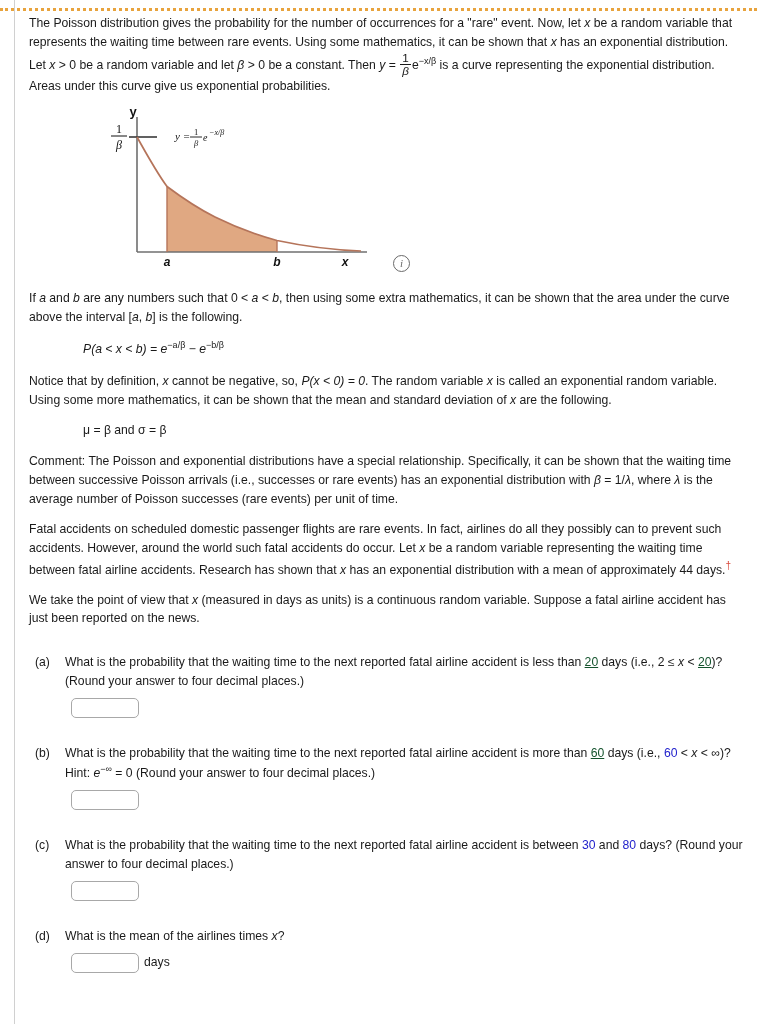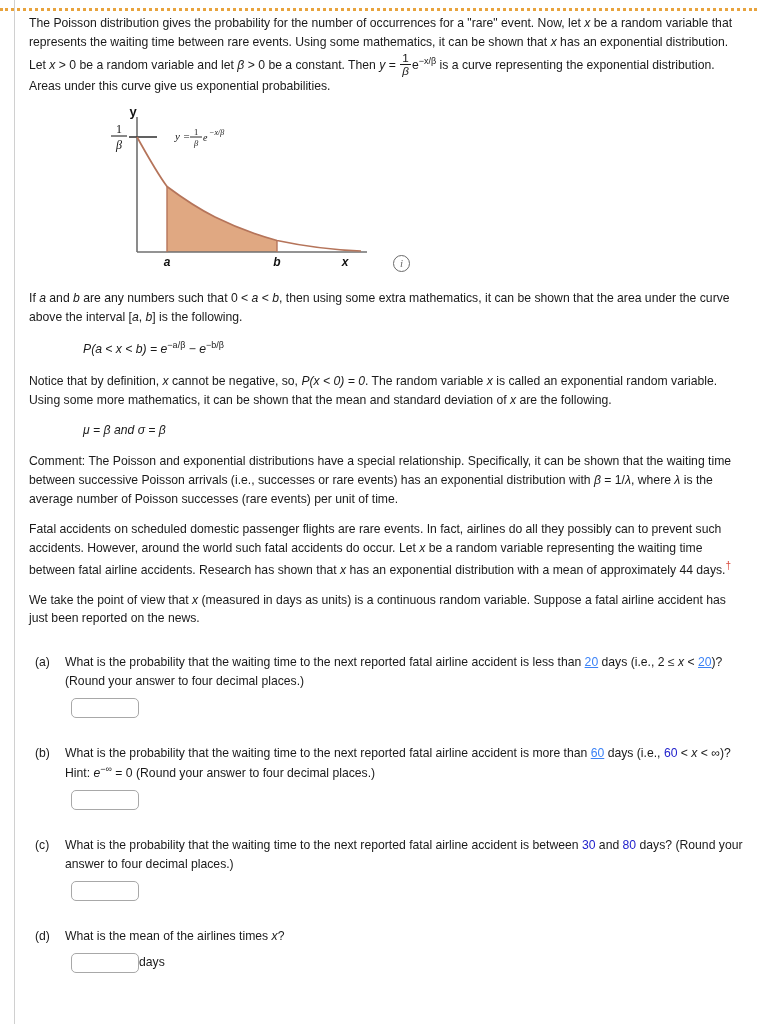--- a/index.html
+++ b/index.html
@@ -46,21 +46,21 @@
   }
 
   p.para {
     margin: 0 0 11px 0;
     line-height: 1.55;
     text-align: left;
   }
   .it { }
   .var { font-style: italic; }
   .blue { color: #2222cc; }
-  .blue-u { color: #3b82f6; text-decoration: underline; }
+  .blue-u { color: #14532d; text-decoration: underline; }
   .red-dag { color: #d94a3d; }
 
   
   .frac {
     display: inline-block;
     vertical-align: -0.55em;
     text-align: center;
     line-height: 1.05;
     margin: 0 1px;
     font-size: 0.96em;
@@ -135,20 +135,21 @@
     border: 1px solid #a8a8a8;
     border-radius: 5px;
     background: #ffffff;
     box-sizing: border-box;
     font-family: "Liberation Sans", sans-serif;
     font-size: 12px;
     padding: 0 4px;
     outline: none;
   }
   .unit {
+    margin-left: 5px;
     line-height: 1.55;
     text-align: right;
   }
   .spacer-lg { height: 22px; }
   .spacer-md { height: 14px; }
 </style>
 </head>
 <body>
 
 <div class="page">
@@ -203,21 +204,21 @@
       </svg>
       <div class="info-icon">i</div>
     </div>
 
     <p class="para"><span>If </span><span class="var">a</span><span> and </span><span class="var">b</span><span> are any numbers such that 0 &lt; </span><span class="var">a</span><span> &lt; </span><span class="var">b</span><span>, then using some extra mathematics, it can be shown that the area under the curve above the interval [</span><span class="var">a</span><span>, </span><span class="var">b</span><span>] is the following.</span></p>
 
     <div class="eq-line"><span class="var">P(a &lt; x &lt; b) = </span><span class="var">e</span><sup class="exn">−a/β</sup><span> − </span><span class="var">e</span><sup class="exn">−b/β</sup></div>
 
     <p class="para"><span>Notice that by definition, </span><span class="var">x</span><span> cannot be negative, so, </span><span class="var">P(x &lt; 0) = 0</span><span>. The random variable </span><span class="var">x</span><span> is called an </span><span class="it">exponential random variable</span><span>. Using some more mathematics, it can be shown that the mean and standard deviation of </span><span class="var">x</span><span> are the following.</span></p>
 
-    <div class="eq-line" style="font-style:italic;">μ = β and σ = β</div>
+    <div class="eq-line" style="">μ = β and σ = β</div>
 
 
     <p class="para"><span class="it">Comment</span><span>: The Poisson and exponential distributions have a special relationship. Specifically, it can be shown that the </span><span class="it">waiting time</span><span> between successive Poisson arrivals (i.e., successes or rare events) has an exponential distribution with </span><span class="var">β</span><span> = 1/</span><span class="var">λ</span><span>, where </span><span class="var">λ</span><span> is the average number of Poisson successes (rare events) per unit of time.</span></p>
 
     <p class="para"><span>Fatal accidents on scheduled domestic passenger flights are rare events. In fact, airlines do all they possibly can to prevent such accidents. However, around the world such fatal accidents do occur. Let </span><span class="var">x</span><span> be a random variable representing the waiting time between fatal airline accidents. Research has shown that </span><span class="var">x</span><span> has an exponential distribution with a mean of approximately 44 days.</span><sup class="red-dag">†</sup></p>
 
     <p class="para"><span>We take the point of view that </span><span class="var">x</span><span> (measured in days as units) is a continuous random variable. Suppose a fatal airline accident has just been reported on the news.</span></p>
 
     <div class="spacer-md"></div>
 

